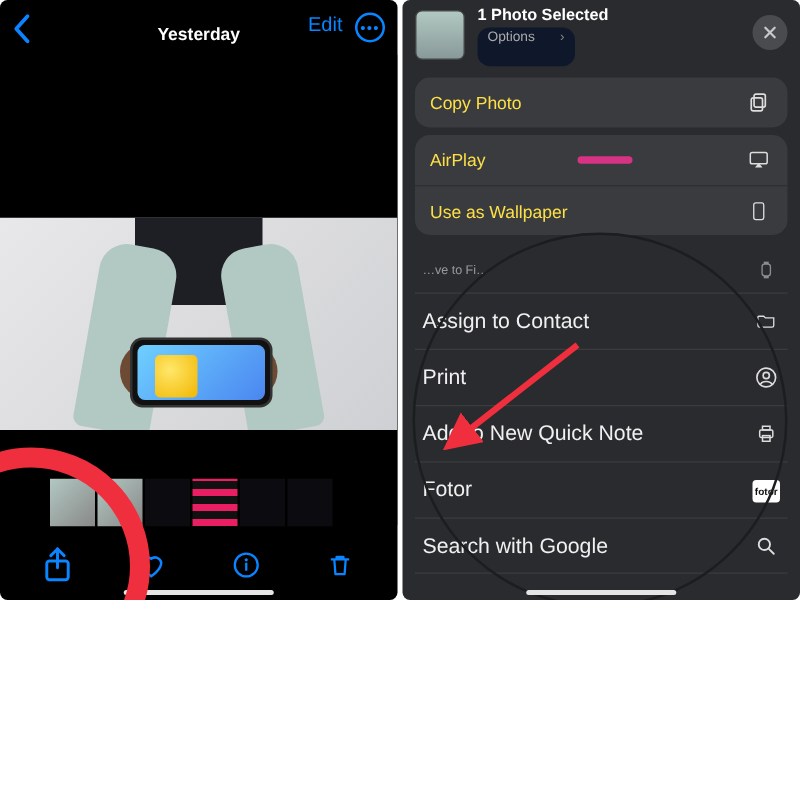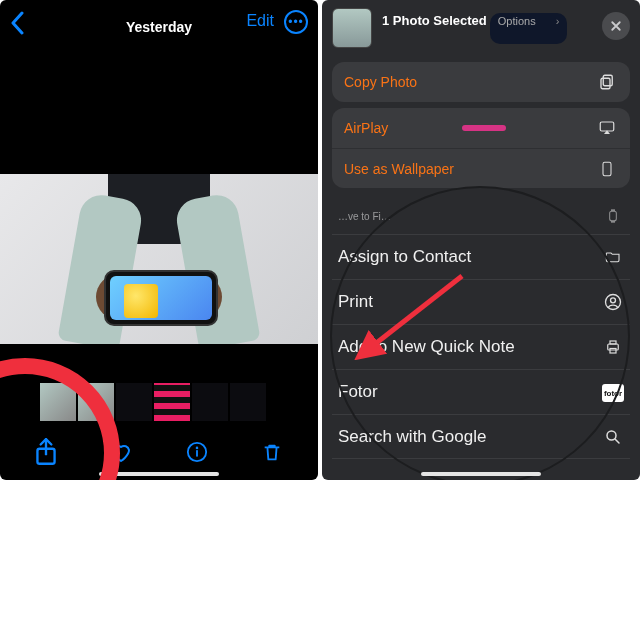--- a/index.html
+++ b/index.html
@@ -40,28 +40,28 @@
 
   .toolbar { position:absolute; left:0; right:0; bottom:0; height:56px; display:flex; align-items:center; justify-content:space-around; padding:0 8px; }
   .tb-icon { width:40px; height:40px; display:flex; align-items:center; justify-content:center; color:#0a84ff; }
   .home-ind { position:absolute; left:50%; bottom:4px; width:120px; height:4px; background:#e5e5e5; border-radius:4px; transform:translateX(-50%); }
 
   .red-ring { position:absolute; width:190px; height:190px; border:16px solid #ef2f3d; border-radius:50%; left:-70px; bottom:-68px; z-index:5;}
 
   
   .sheet-head { position:relative; height:56px; padding:8px 48px 8px 10px; display:flex; align-items:center; gap:10px; }
   .mini { width:40px; height:40px; border-radius:6px; background: linear-gradient(#b2c8c2,#899); flex:0 0 40px; border:1px solid #444; }
-  .head-text { display:flex; flex-direction:row; gap:3px; }
+  .head-text { display:flex; flex-direction:column; gap:3px; }
   .head-text .t1 { font-size:13px; font-weight:700; color:#fff; }
   .opt-pill { display:inline-flex; align-items:center; gap:20px; font-size:11px; color:#aaa; background:#0f172a; border-radius:10px; padding:2px 8px 17px 8px; width:max-content;}
   .opt-pill .chev { color:#888; }
   .xbtn { position:absolute; right:10px; top:12px; width:28px; height:28px; border-radius:50%; background:#4a4b4e; color:#c9c9cc; display:flex; align-items:center; justify-content:center; font-size:15px;}
 
   .card { margin:6px 10px; background:#3a3b3e; border-radius:12px; overflow:hidden; }
-  .row { position:relative; height:40px; display:flex; align-items:center; padding:0 44px 0 12px; font-size:14px; color:#f97316; }
+  .row { position:relative; height:40px; display:flex; align-items:center; padding:0 44px 0 12px; font-size:14px; color:#fde047; }
   .row + .row { border-top:1px solid #2e2f32; }
   .row .ricon { position:absolute; right:12px; top:50%; transform:translateY(-50%); width:22px; height:22px; color:#ddd; display:flex; align-items:center; justify-content:center; }
 
   
   .biglist { position:absolute; left:10px; right:10px; top:198px; bottom:8px; }
   .biglist .brow { position:relative; height:45px; display:flex; align-items:center; padding:0 42px 0 6px; font-size:17px; color:#f0f0f0; border-top:1px solid #3b3c3f; }
   .biglist .brow:first-child { border-top:none; height:36px; font-size:10px; opacity:.55; overflow:hidden;}
   .biglist .ricon { position:absolute; right:6px; top:50%; transform:translateY(-50%); width:22px; height:22px; color:#e0e0e0; display:flex; align-items:center; justify-content:center; font-size:14px;}
   .fotor-badge { width:22px; height:18px; background:#fff; color:#111; font-size:8px; font-weight:700; display:flex; align-items:center; justify-content:center; border-radius:3px;}
 

